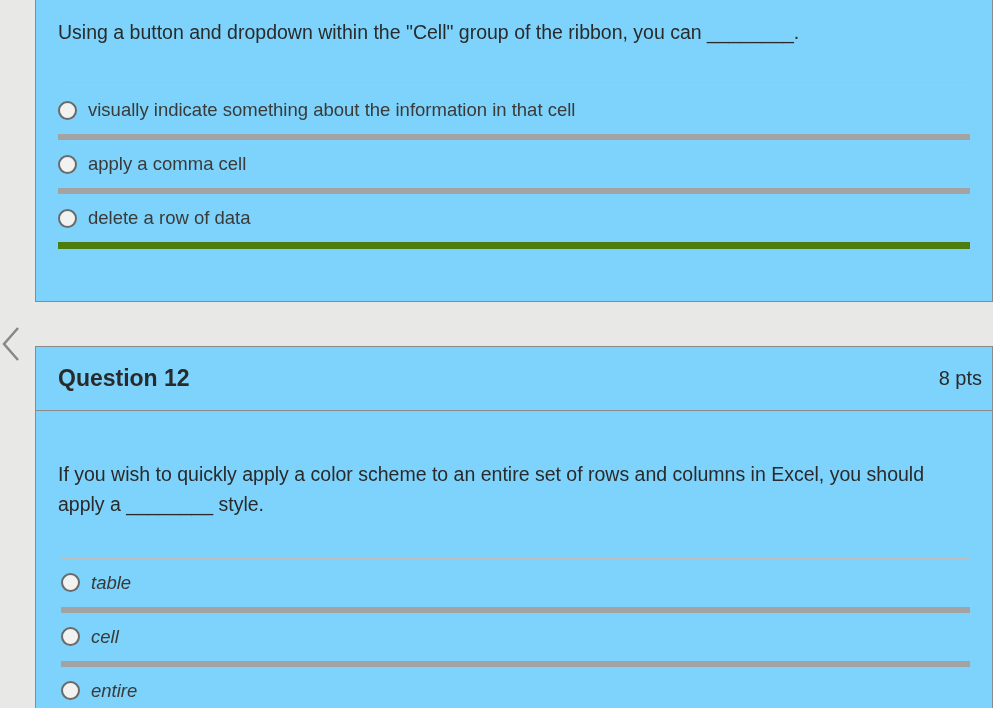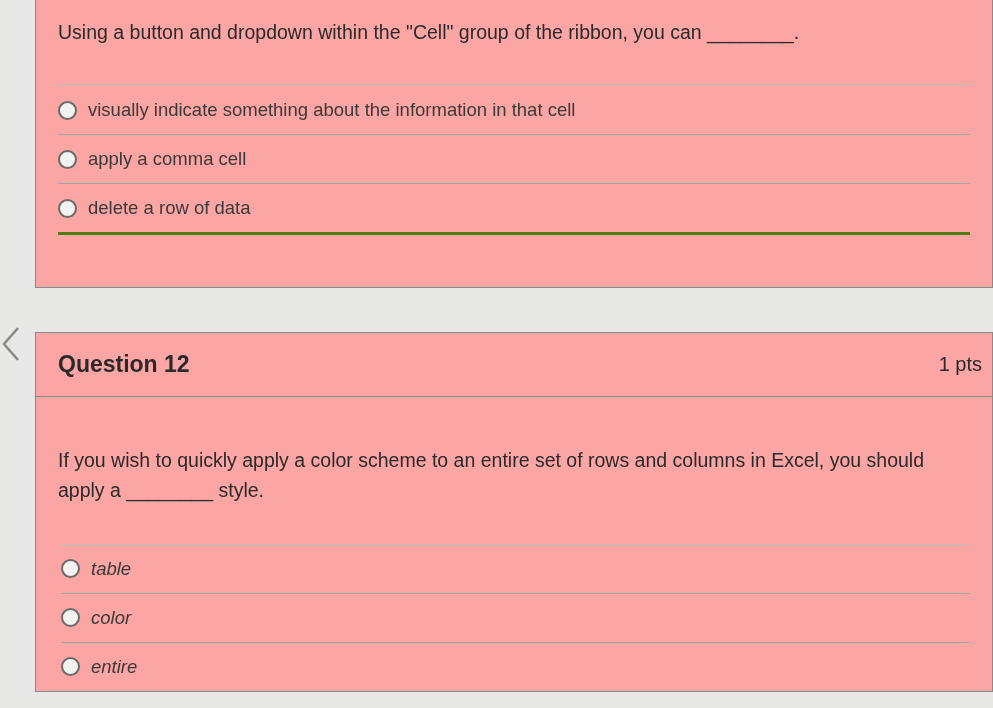--- a/index.html
+++ b/index.html
@@ -10,21 +10,21 @@
     body {
       font-family: -apple-system, BlinkMacSystemFont, "Segoe UI", Helvetica, Arial, sans-serif;
       background: #e8e8e6;
       color: #2d2d2d;
       width: 993px;
       height: 708px;
       overflow: hidden;
       position: relative;
     }
     .question-card {
-      background: #fca5a5;
+      background: #7dd3fc;
       border: 1px solid #8a8a88;
       margin-left: 35px;
       position: relative;
     }
     .question-card-1 {
       margin-top: 0;
       border-top: none;
     }
     .question-text {
       padding: 18px 22px 38px 22px;
@@ -33,25 +33,25 @@
       color: #2a2a2a;
     }
     .options-container {
       border-top: 1px solid #c0c0be;
       margin: 0 22px;
     }
     .option-row {
       display: flex;
       align-items: center;
       padding: 13px 0;
-      border-bottom: 1px solid #a3a3a3;
+      border-bottom: 6px solid #a3a3a3;
       cursor: pointer;
     }
     .option-row:last-child {
-      border-bottom: 3px solid #4d7c0f;
+      border-bottom: 7px solid #4d7c0f;
     }
     .radio-circle {
       width: 19px;
       height: 19px;
       border: 2px solid #6a6a68;
       border-radius: 50%;
       margin-right: 11px;
       flex-shrink: 0;
       background: #f2f2f0;
     }
@@ -128,30 +128,30 @@
       <div class="radio-circle"></div>
       <div class="option-text">delete a row of data</div>
     </div>
   </div>
   <div class="card-bottom-pad"></div>
 </div>
 
 <div class="question-card question-card-2">
   <div class="question-header">
     <div class="question-title">Question 12</div>
-    <div class="question-points">1 pts</div>
+    <div class="question-points">8 pts</div>
   </div>
   <div class="question-text-2">If you wish to quickly apply a color scheme to an entire set of rows and columns in Excel, you should apply a ________ style.</div>
   <div class="options-container-2">
     <div class="option-row">
       <div class="radio-circle"></div>
       <div class="option-text">table</div>
     </div>
     <div class="option-row">
       <div class="radio-circle"></div>
-      <div class="option-text">color</div>
+      <div class="option-text">cell</div>
     </div>
     <div class="option-row" style="border-bottom:none;">
       <div class="radio-circle"></div>
       <div class="option-text">entire</div>
     </div>
   </div>
 </div>
 
 </body></html>

